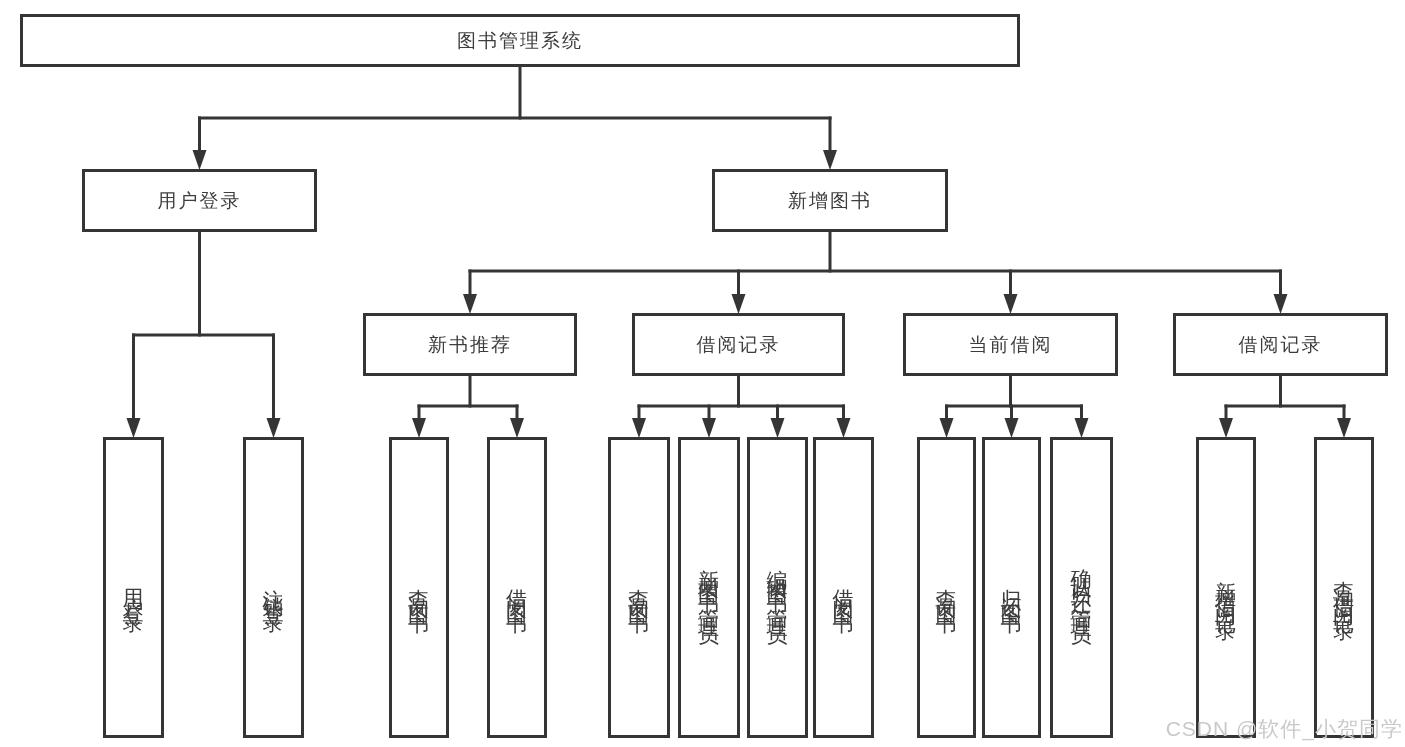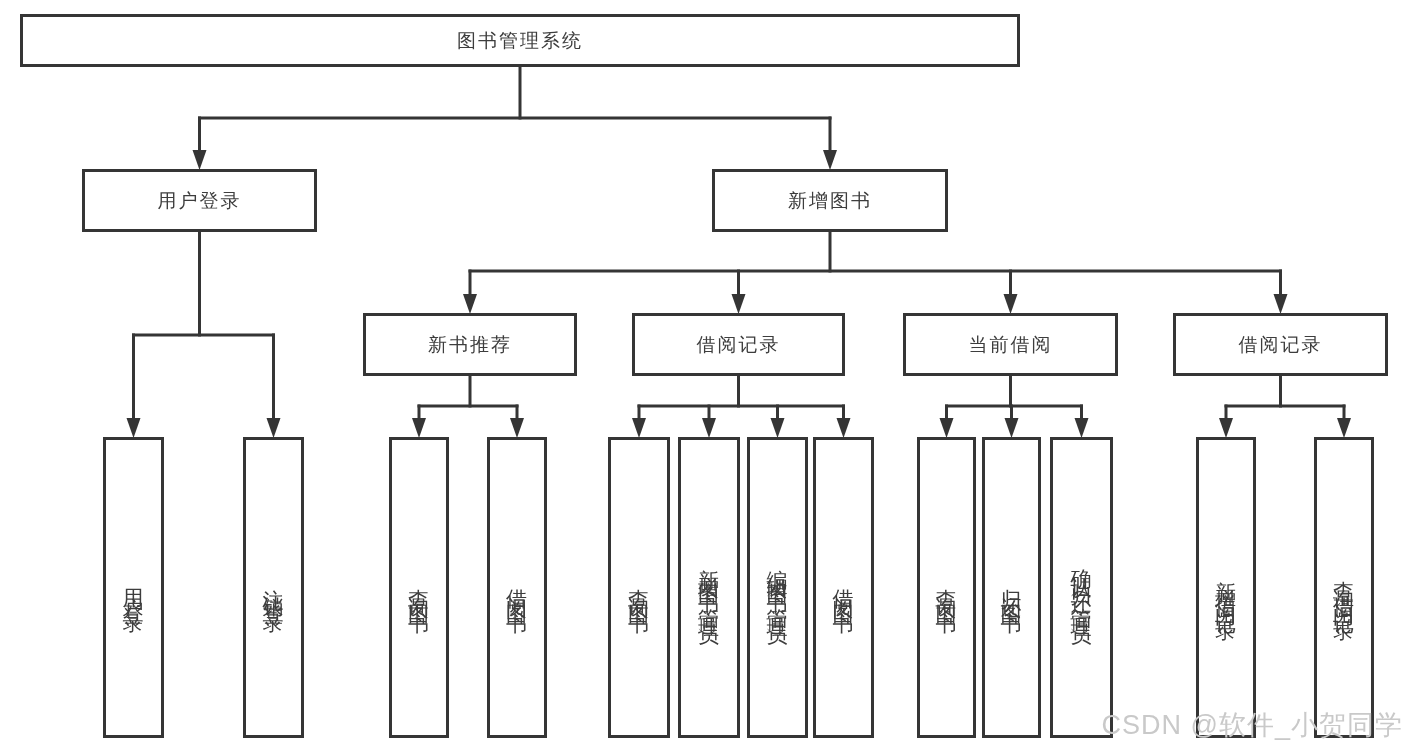--- a/index.html
+++ b/index.html
@@ -39,21 +39,21 @@
     text-orientation: mixed;
     font-size: 21px;
     letter-spacing: 8px;
     line-height: 1;
     white-space: nowrap;
   }
   #watermark {
     position: absolute;
     right: 2px;
     bottom: 4px;
-    font-size: 27px;
+    font-size: 21px;
     letter-spacing: 1px;
     color: var(--watermark, #c9c9c9);
     z-index: 3;
     white-space: nowrap;
   }
 </style>
 </head>
 <body>
 
 <div id="canvas">

